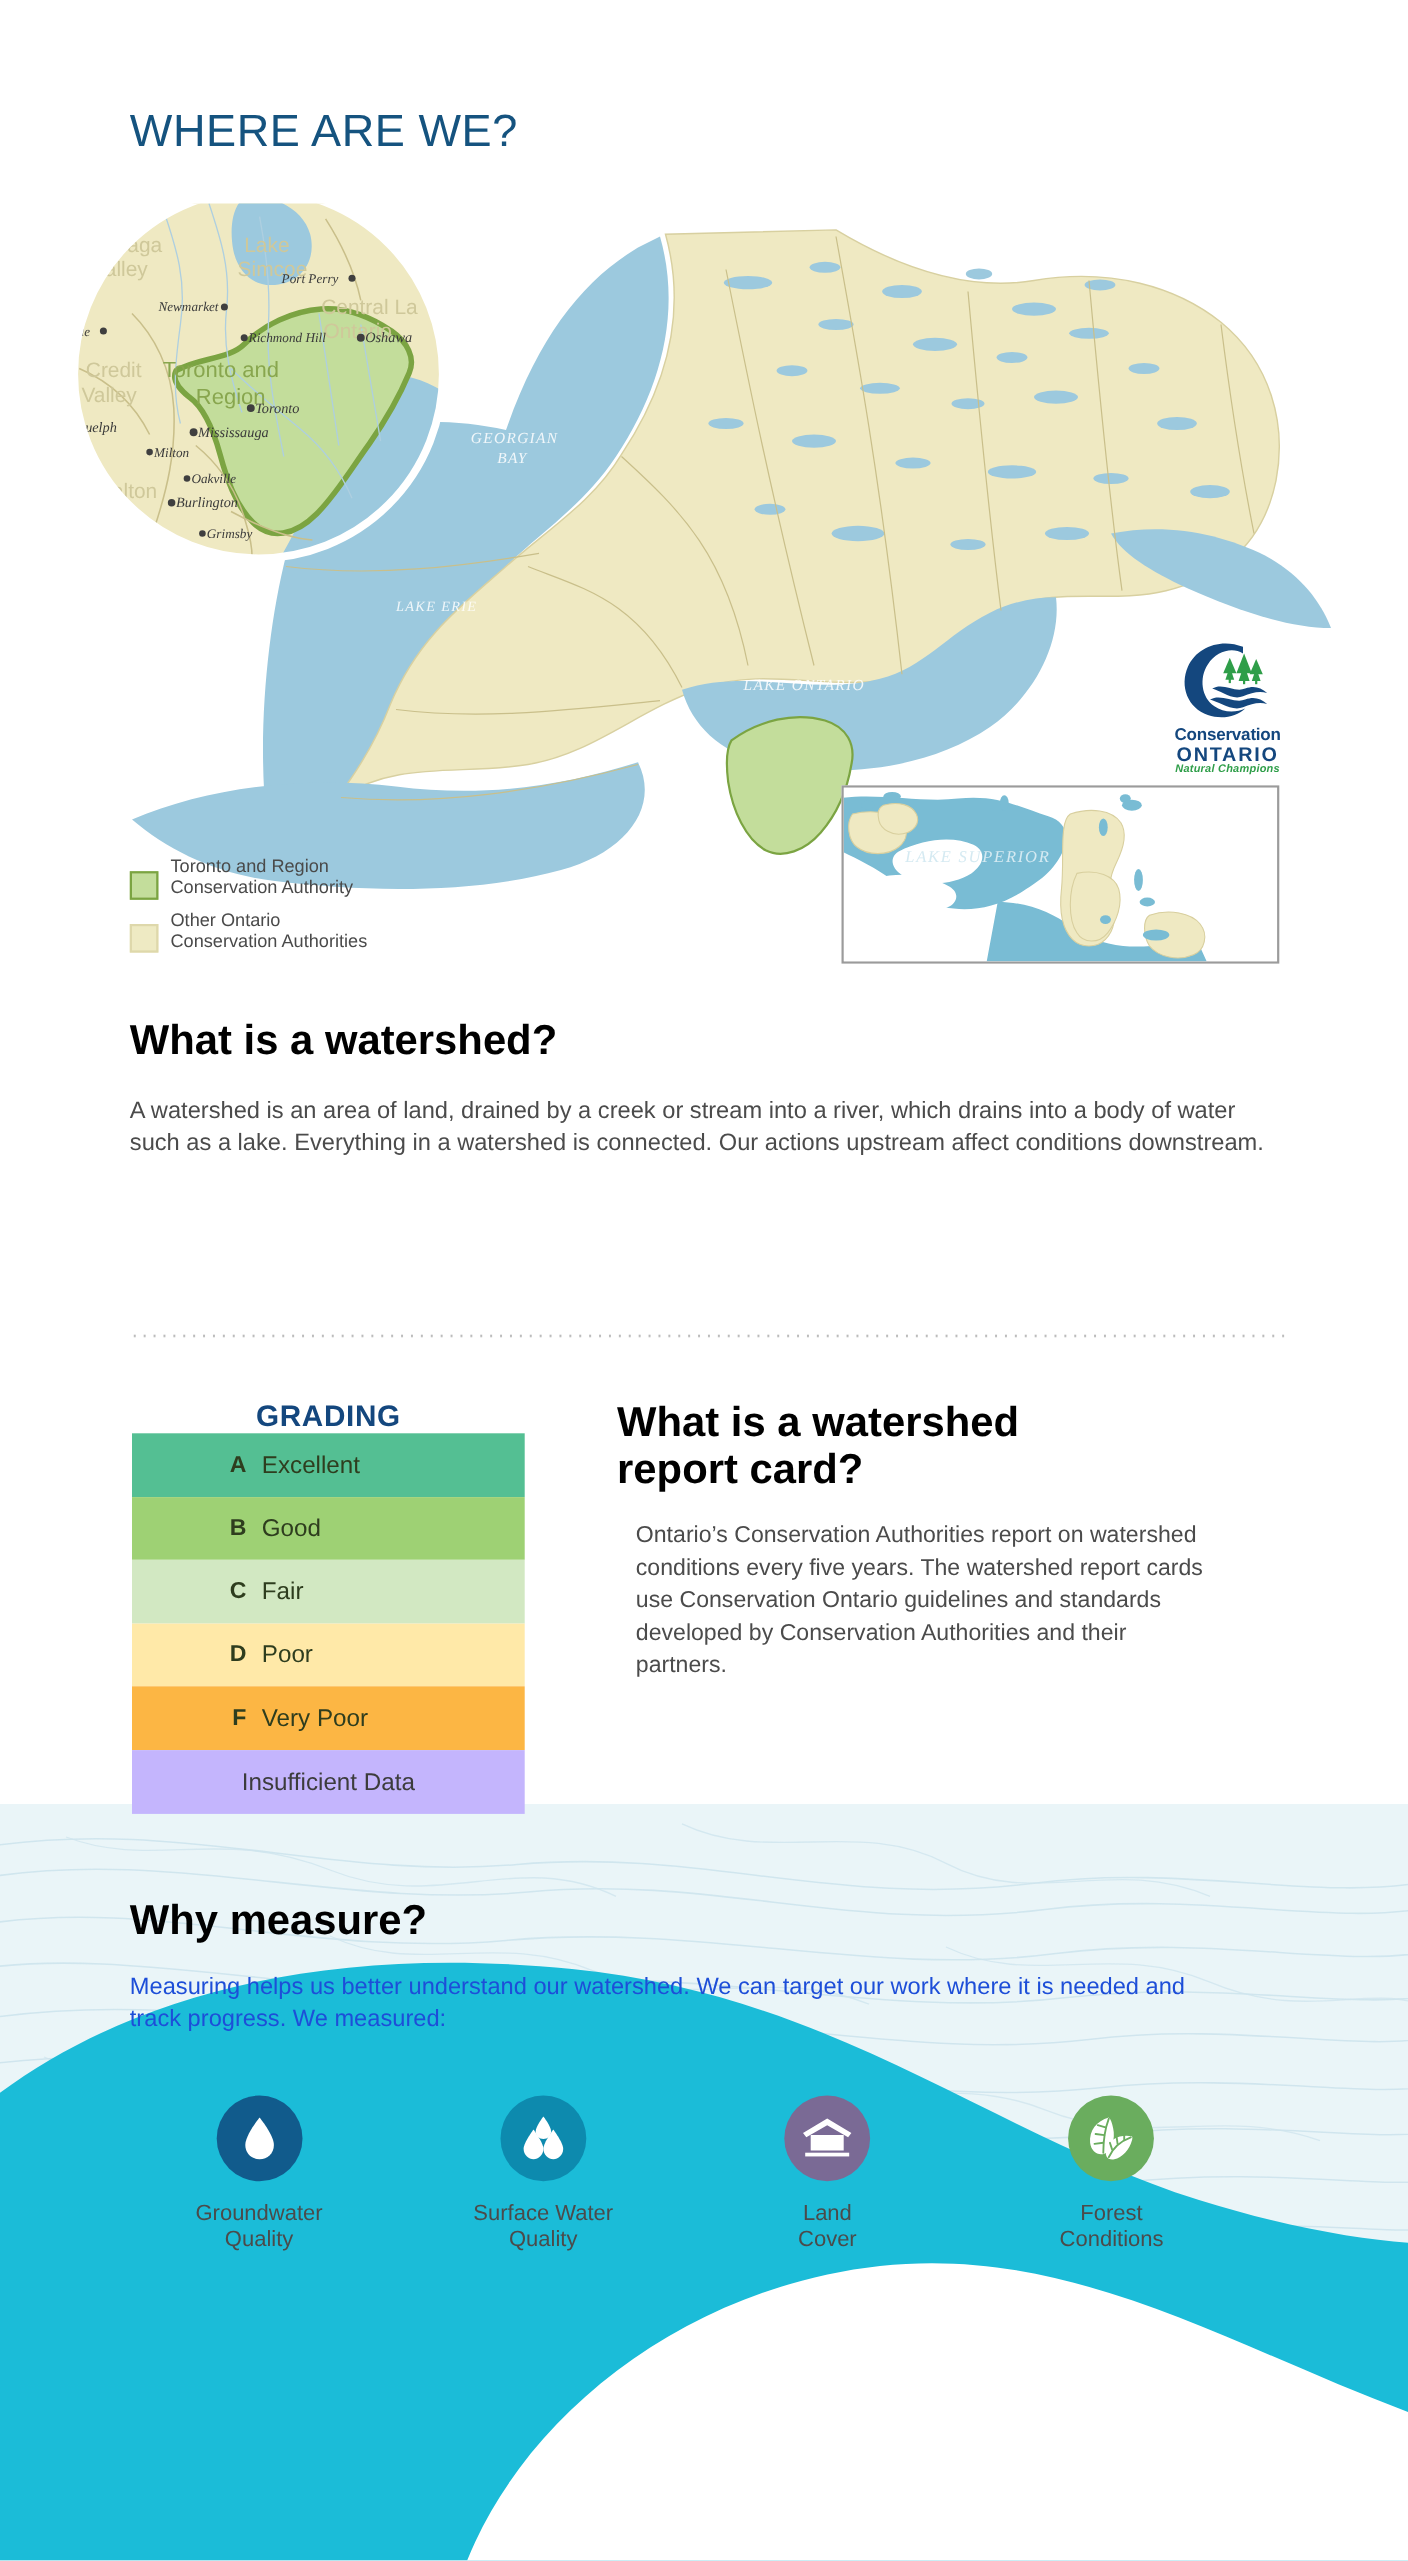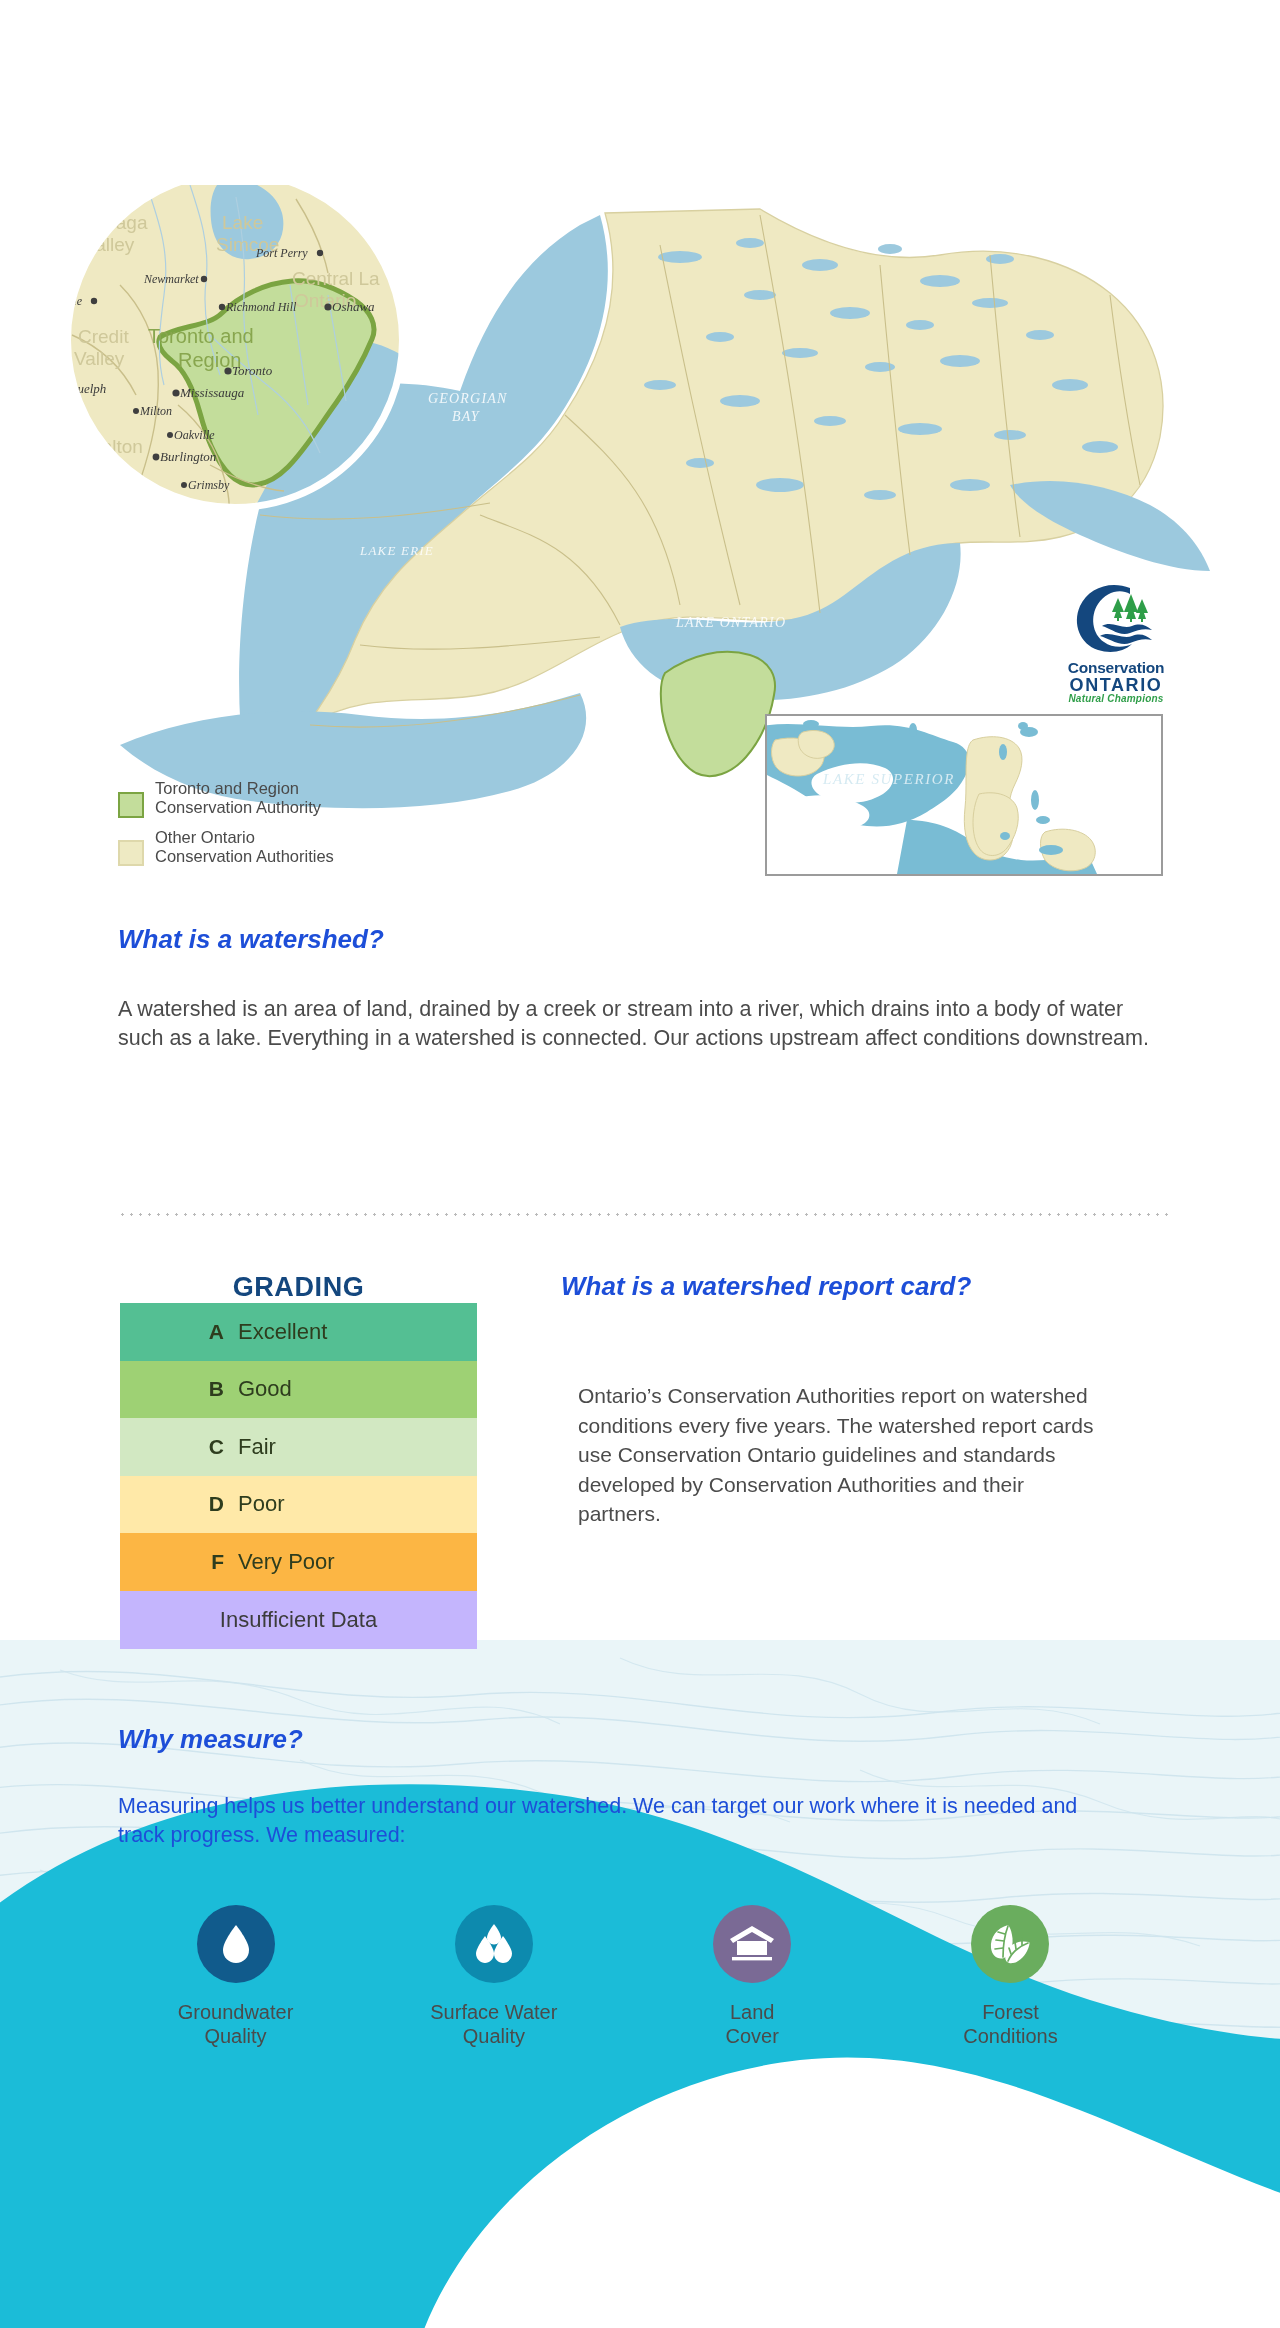--- a/index.html
+++ b/index.html
@@ -47,21 +47,21 @@
   .co-l1 { font-size:15.5px; font-weight:bold; color:#14477e; letter-spacing:-.2px; }
   .co-l2 { font-size:18px; font-weight:bold; color:#14477e; letter-spacing:1.6px; }
   .co-l3 { font-size:10px; font-style:italic; font-weight:bold; color:#2f9e49; letter-spacing:.2px; }
 
   
   .inset { position:absolute; left:765px; top:714px; width:398px; height:162px;
            border:2px solid #9b9b9b; background:#fff; overflow:hidden; }
 
   
   h2.sec {
-    font-size:26px; font-weight:bold; color:#1d4ed8; line-height:1.13;font-style:italic;
+    font-size:38px; font-weight:bold; color:#000000; line-height:1.13;
   }
   p.body {
     font-size:21.5px; line-height:1.34; color:#4b4b4b;
   }
 
   #watershed-head { position:absolute; left:118px; top:925px; }
   #watershed-body { position:absolute; left:118px; top:995px; width:1040px; }
 
   .divider {
     position:absolute; left:118px; top:1213px; width:1050px; height:3px;
@@ -137,20 +137,21 @@
         <path d="M40,230 C120,266 200,222 290,258 C380,294 450,252 540,286"></path>
         <path d="M700,250 C780,286 860,242 950,278 C1040,314 1110,274 1200,306"></path>
       </g>
 
       <path d="M-10,270 C120,170 300,128 520,150 C760,174 900,300 1090,360 C1180,388 1250,398 1300,400 L1300,700 L-10,700 Z" fill="#1bbcd8"></path>
 
       <path d="M420,700 C470,560 620,440 800,420 C980,400 1130,500 1300,560 L1300,700 Z" fill="#ffffff"></path>
     </svg>
   </div>
 
+  <div class="h1-title">WHERE ARE WE?</div>
 
   <div class="map-wrap">
     <svg class="base" width="1160" height="710" viewBox="0 0 1160 710">
       <defs>
         <clipPath id="circClip">
             <circle cx="175" cy="155" r="166"></circle>
           </clipPath>
       </defs>
 
       <g>

